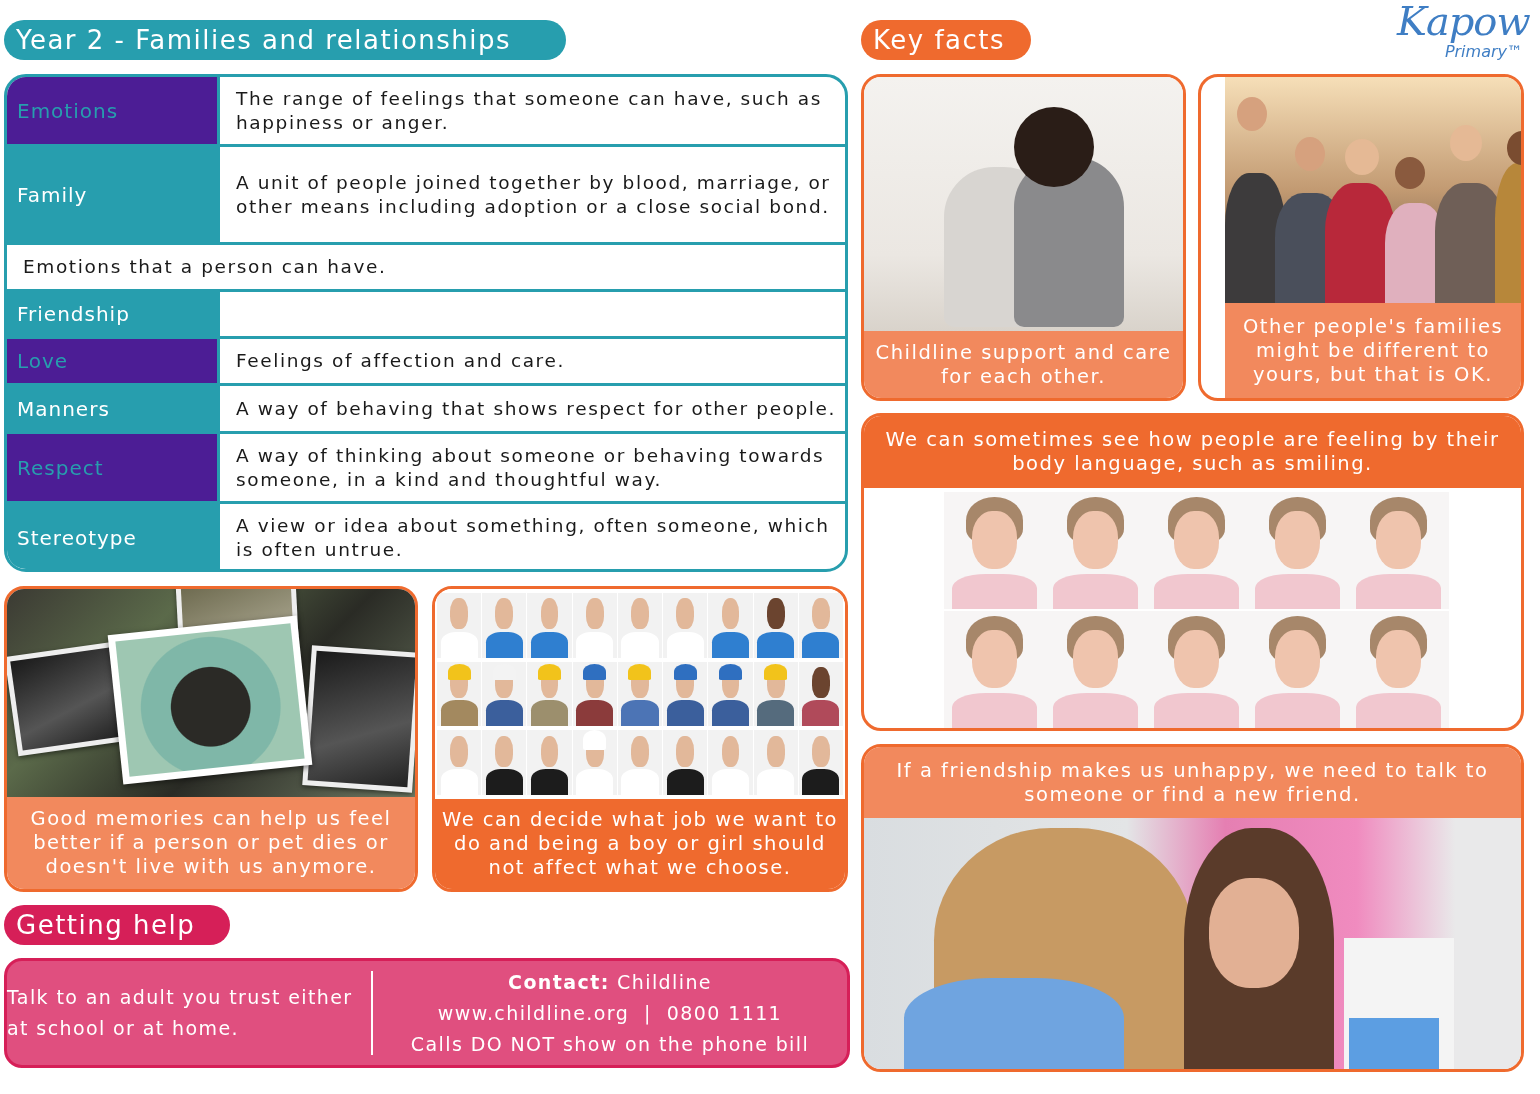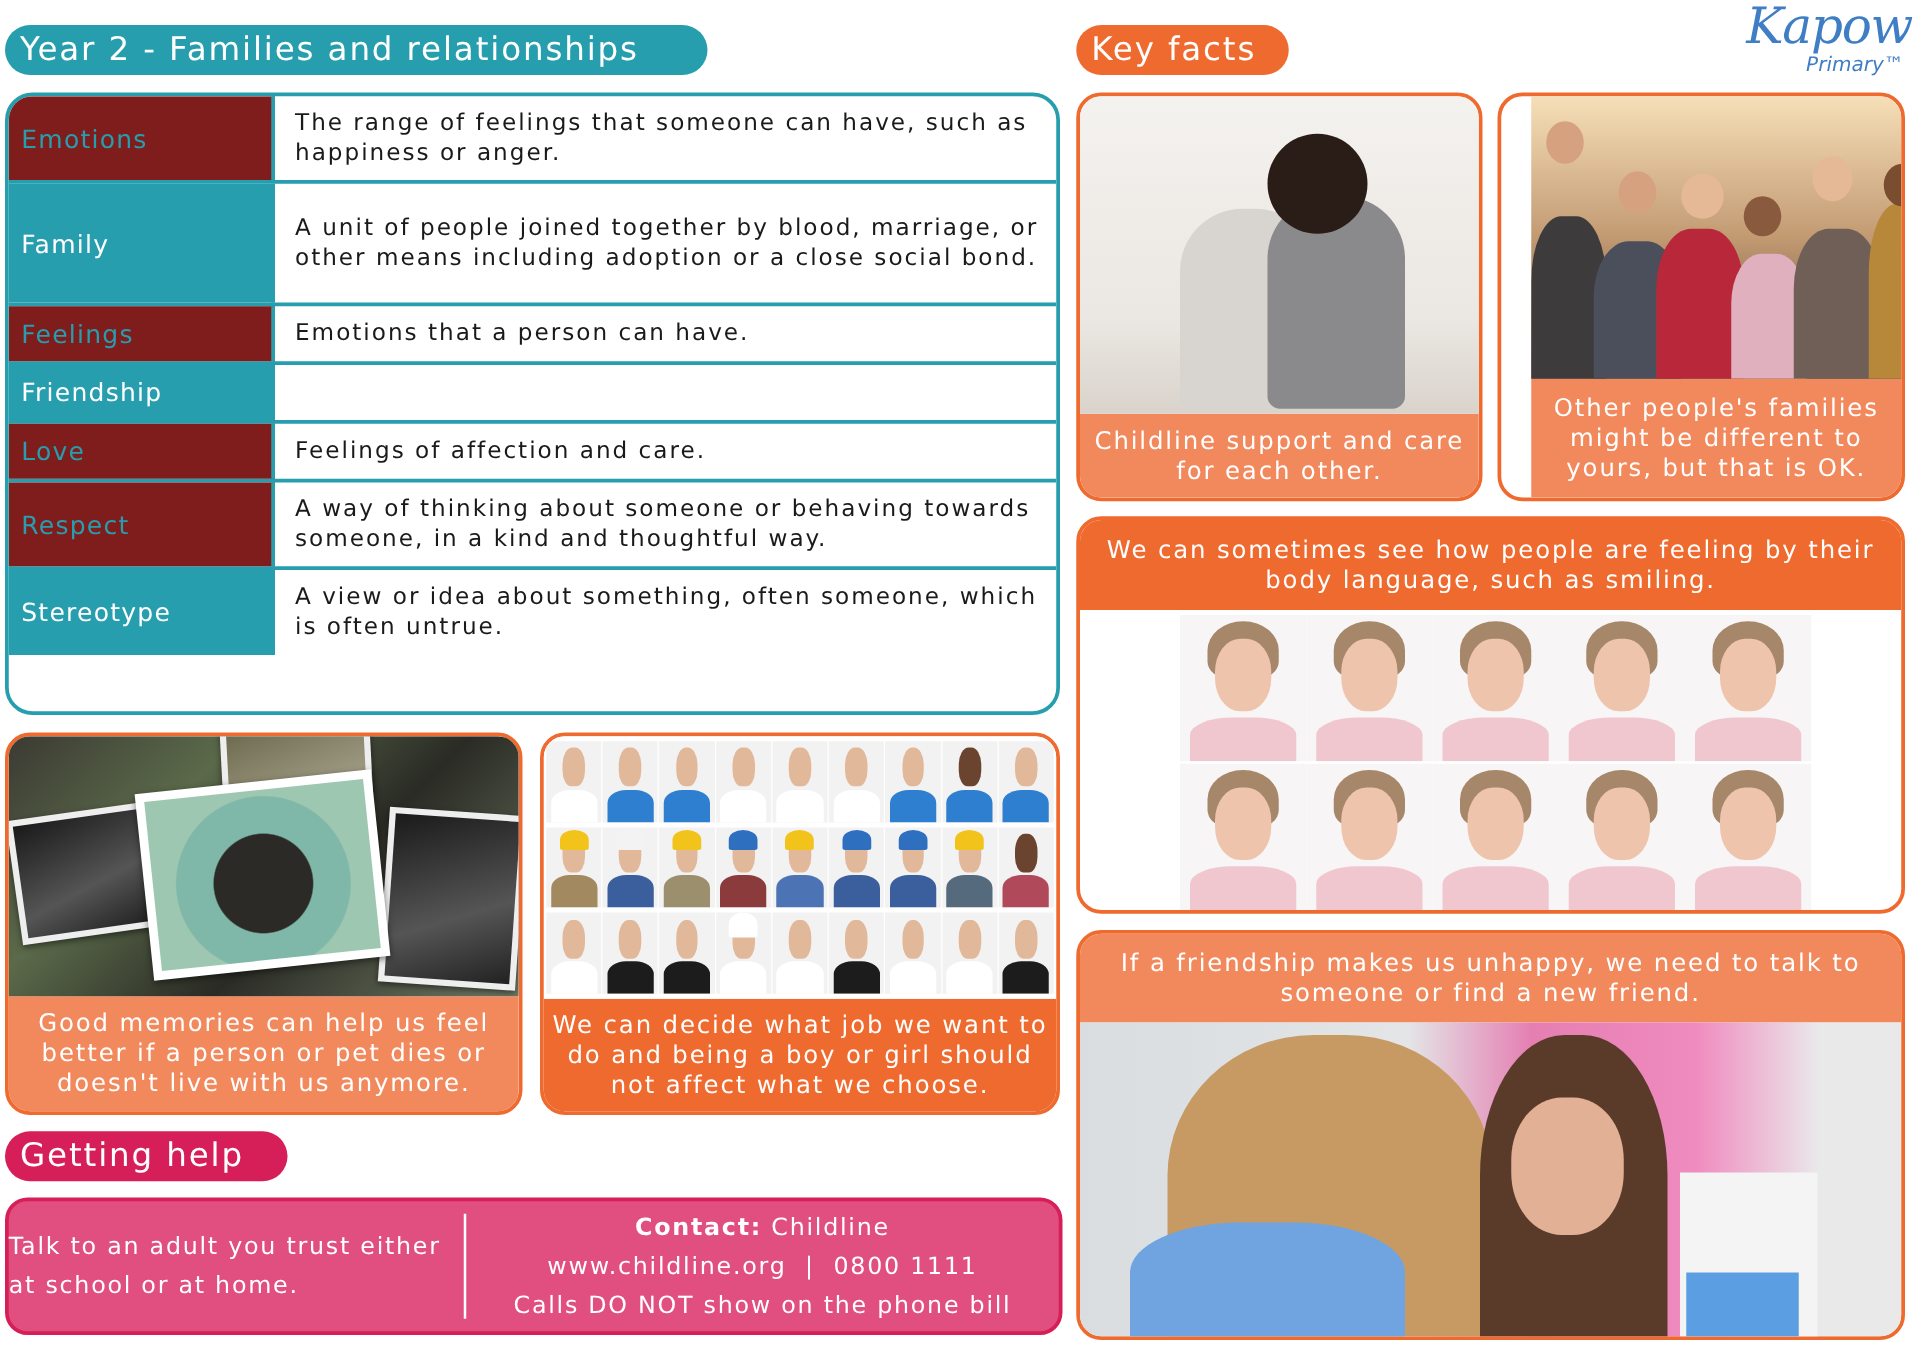--- a/index.html
+++ b/index.html
@@ -23,21 +23,21 @@
   .vocab {
     position: absolute; left: 4px; top: 74px; width: 844px; height: 498px;
     border: 3px solid #279eae; border-radius: 22px; overflow: hidden; background: #fff;
   }
   .vrow { display: flex; border-bottom: 3px solid #279eae; }
   .vrow:last-child { border-bottom: none; }
   .vterm {
     width: 213px; flex-shrink: 0; padding-left: 10px; display: flex; align-items: center;
     font-size: 20px; letter-spacing: 1px; border-right: 3px solid #279eae;
   }
-  .vterm.light { background: #7f1d1d; color: #279eae; }
+  .vterm.light { background: #4c1d95; color: #279eae; }
   .vterm.dark { background: #279eae; color: #fff; }
   .vdef {
     flex: 1; padding: 0 8px 0 16px; display: flex; align-items: center;
     font-size: 18.5px; letter-spacing: 1.6px; line-height: 24px; color: #1a1a1a;
   }
 
   
   .card { position: absolute; border: 3px solid #ef6a2e; border-radius: 20px; overflow: hidden; background: #fff; }
   .cap {
     color: #fff; font-size: 19.5px; letter-spacing: 1.5px; line-height: 24px; text-align: center;
@@ -118,29 +118,32 @@
 <div class="vocab">
   <div class="vrow" style="height:70px">
     <div class="vterm light">Emotions</div>
     <div class="vdef">The range of feelings that someone can have, such as happiness or anger.</div>
   </div>
   <div class="vrow" style="height:98px">
     <div class="vterm dark">Family</div>
     <div class="vdef">A unit of people joined together by blood, marriage, or other means including adoption or a close social bond.</div>
   </div>
   <div class="vrow" style="height:47px">
-    <div class="vterm light">Feelings</div>
     <div class="vdef">Emotions that a person can have.</div>
   </div>
   <div class="vrow" style="height:47px">
     <div class="vterm dark">Friendship</div>
   </div>
   <div class="vrow" style="height:47px">
     <div class="vterm light">Love</div>
     <div class="vdef">Feelings of affection and care.</div>
+  </div>
+  <div class="vrow" style="height:48px">
+    <div class="vterm dark">Manners</div>
+    <div class="vdef">A way of behaving that shows respect for other people.</div>
   </div>
   <div class="vrow" style="height:70px">
     <div class="vterm light">Respect</div>
     <div class="vdef">A way of thinking about someone or behaving towards someone, in a kind and thoughtful way.</div>
   </div>
   <div class="vrow" style="height:68px">
     <div class="vterm dark">Stereotype</div>
     <div class="vdef">A view or idea about something, often someone, which is often untrue.</div>
   </div>
 </div>

